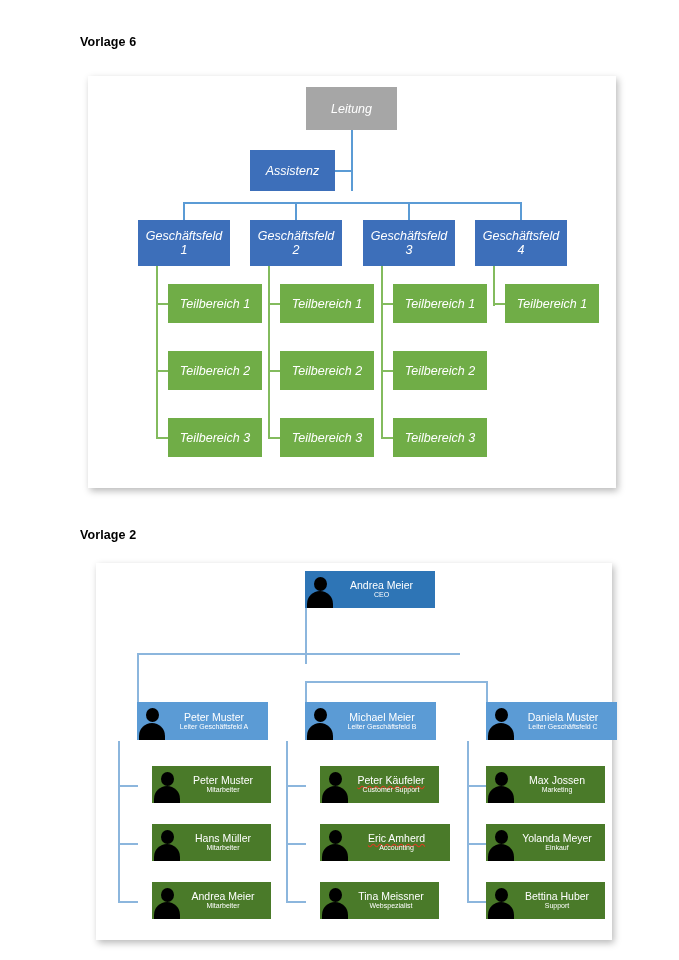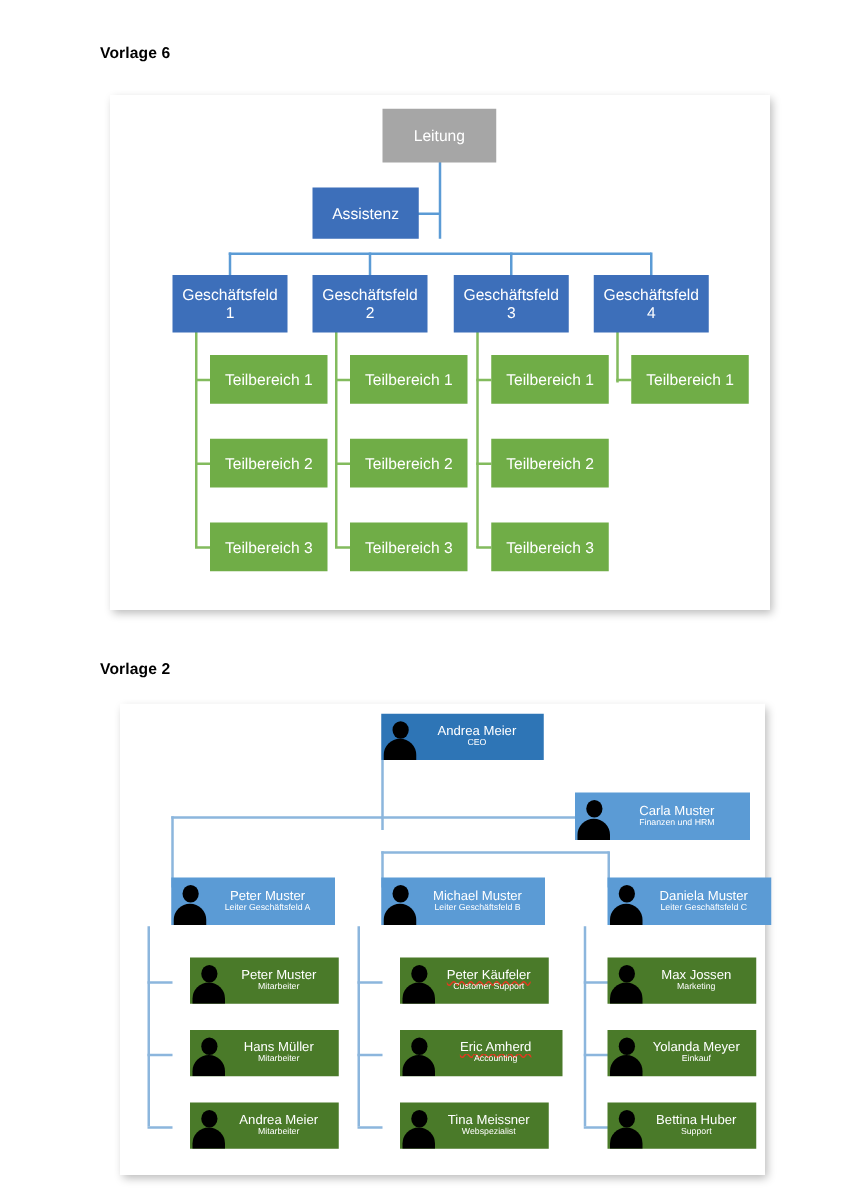--- a/index.html
+++ b/index.html
@@ -33,20 +33,21 @@
   
   .node {
     position: absolute;
     box-sizing: border-box;
     display: flex;
     align-items: center;
     justify-content: center;
     text-align: left;
     color: #ffffff;
     line-height: 1.12;
+    font-style: italic;
   }
   .conn {
     position: absolute;
   }
 
   
   #chart1 {
     left: 88px;
     top: 76px;
     width: 528px;
@@ -260,48 +261,38 @@
     <span class="avatar">
       <span class="head"></span>
         <span class="body"></span>
     </span>
     <span class="ptext">
       <span class="pname" style="display: block;">Andrea Meier</span>
       <span class="prole" style="display: block;">CEO</span>
     </span>
   </div>
 
-  <div class="pcard p-lightblue" style="left:364px; top:71px; width:140px; height:38px;">
-    <span class="avatar">
-      <span class="head"></span>
-        <span class="body"></span>
-    </span>
-    <span class="ptext">
-      <span class="pname" style="display: block;">Carla Muster</span>
-      <span class="prole" style="display: block;">Finanzen und HRM</span>
-    </span>
-  </div>
 
   <div class="pcard p-lightblue" style="left:41px; top:139px; width:131px; height:38px;">
     <span class="avatar">
       <span class="head"></span>
         <span class="body"></span>
     </span>
     <span class="ptext">
       <span class="pname" style="display: block;">Peter Muster</span>
       <span class="prole" style="display: block;">Leiter Geschäftsfeld A</span>
     </span>
   </div>
   <div class="pcard p-lightblue" style="left:209px; top:139px; width:131px; height:38px;">
     <span class="avatar">
       <span class="head"></span>
         <span class="body"></span>
     </span>
     <span class="ptext">
-      <span class="pname" style="display: block;">Michael Muster</span>
+      <span class="pname" style="display: block;">Michael Meier</span>
       <span class="prole" style="display: block;">Leiter Geschäftsfeld B</span>
     </span>
   </div>
   <div class="pcard p-lightblue" style="left:390px; top:139px; width:131px; height:38px;">
     <span class="avatar">
       <span class="head"></span>
         <span class="body"></span>
     </span>
     <span class="ptext">
       <span class="pname" style="display: block;">Daniela Muster</span>

